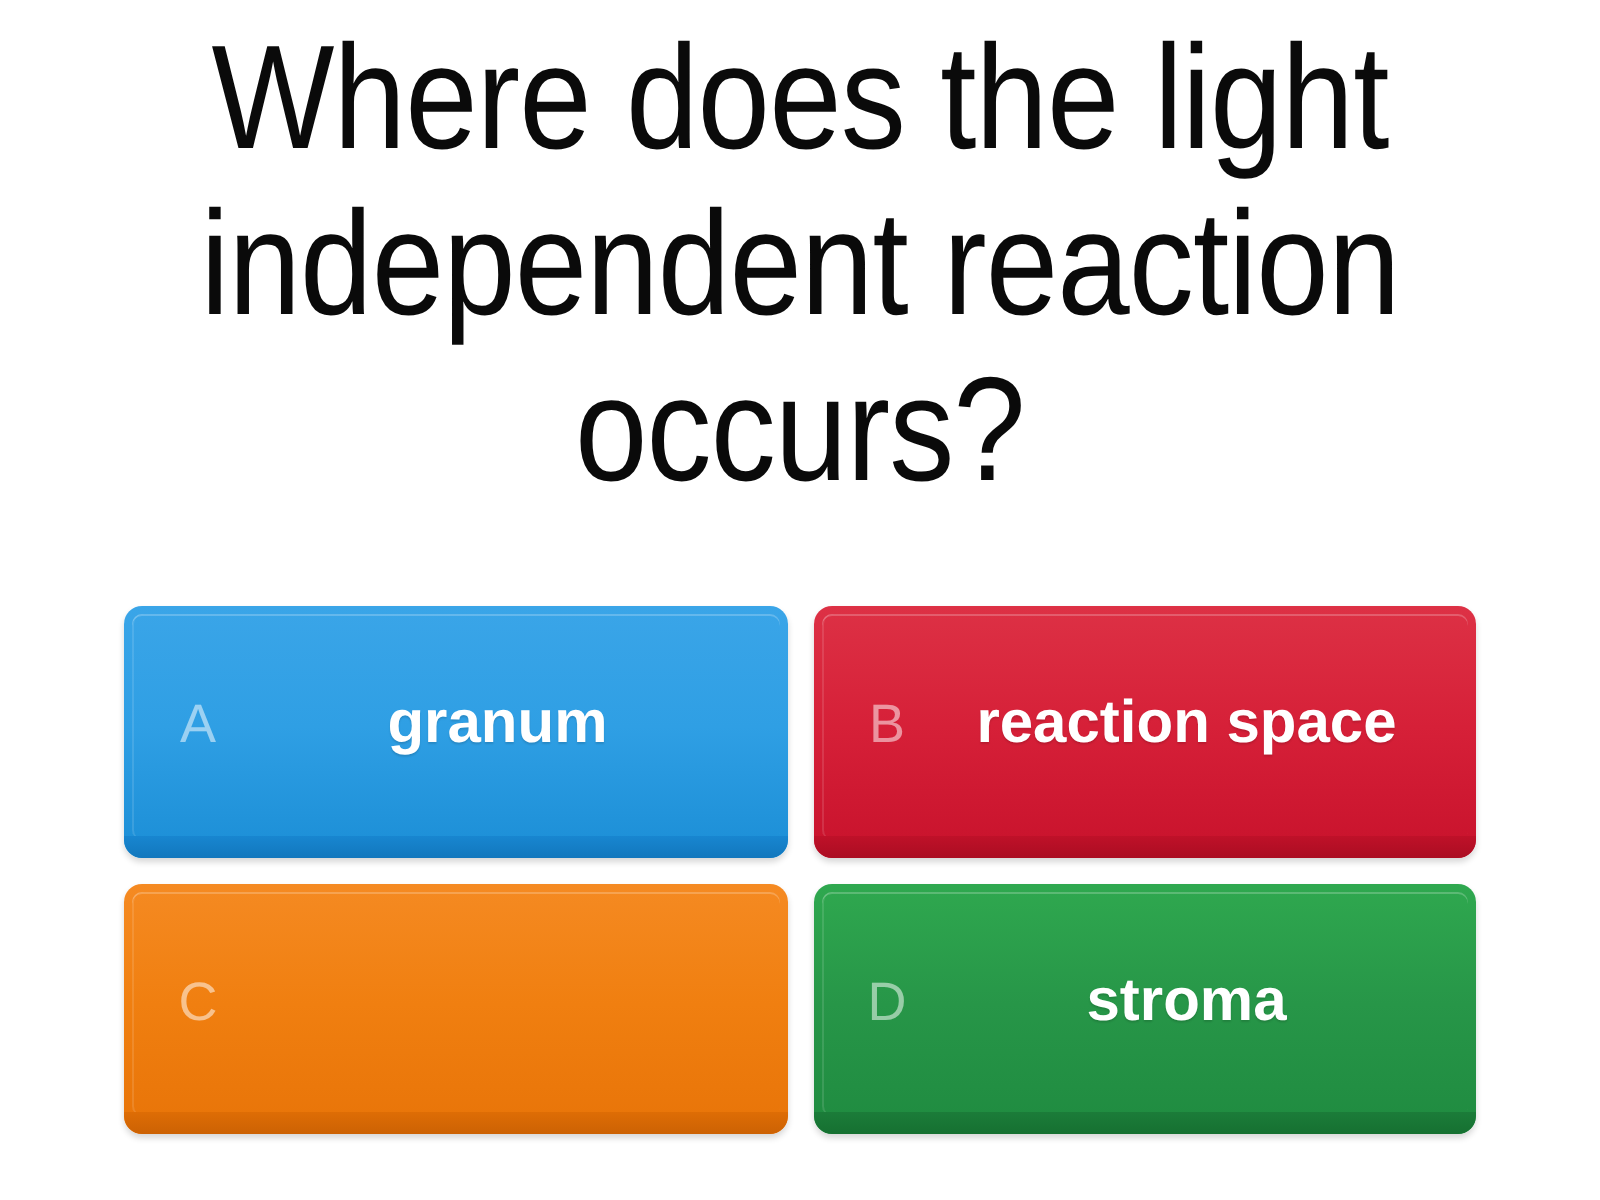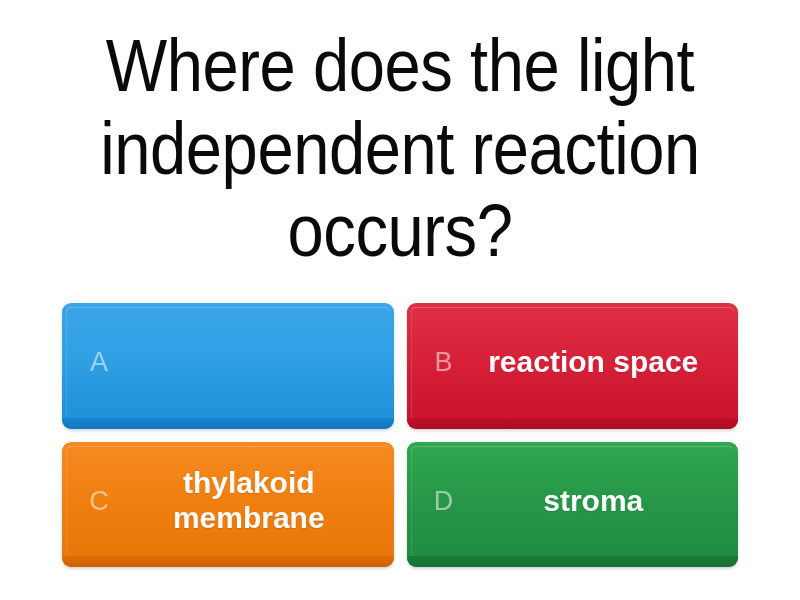--- a/index.html
+++ b/index.html
@@ -25,21 +25,21 @@
   }
 
   
   .question-area {
     position: absolute;
     left: 50px;
     top: 8px;
     width: 700px;
     height: 282px;
     display: flex;
-    align-items: center;
+    align-items: flex-start;
     justify-content: center;
   }
   .question-text {
     font-family: "Liberation Sans", sans-serif;
     font-weight: 400;
     font-size: 74px;
     line-height: 1.12;
     color: #0a0a0a;
     text-align: center;
     letter-spacing: -0.5px;
@@ -171,34 +171,34 @@
   <div class="question-area">
     <h1 class="question-text">Where does the light independent reaction occurs?</h1>
   </div>
 
   <div class="answers-grid">
 
     <div class="answer-button opt-a">
       <span class="bevel"></span>
       <span class="lip"></span>
       <span class="answer-letter">A</span>
+      <span class="answer-label">granum</span>
     </div>
 
     <div class="answer-button opt-b">
       <span class="bevel"></span>
       <span class="lip"></span>
       <span class="answer-letter">B</span>
       <span class="answer-label">reaction space</span>
     </div>
 
     <div class="answer-button opt-c">
       <span class="bevel"></span>
       <span class="lip"></span>
       <span class="answer-letter">C</span>
-      <span class="answer-label">thylakoid membrane</span>
     </div>
 
     <div class="answer-button opt-d">
       <span class="bevel"></span>
       <span class="lip"></span>
       <span class="answer-letter">D</span>
       <span class="answer-label">stroma</span>
     </div>
 
   </div>

